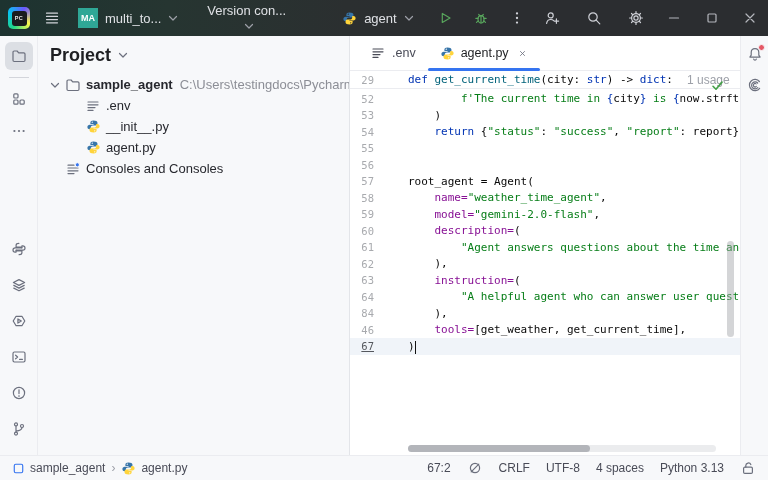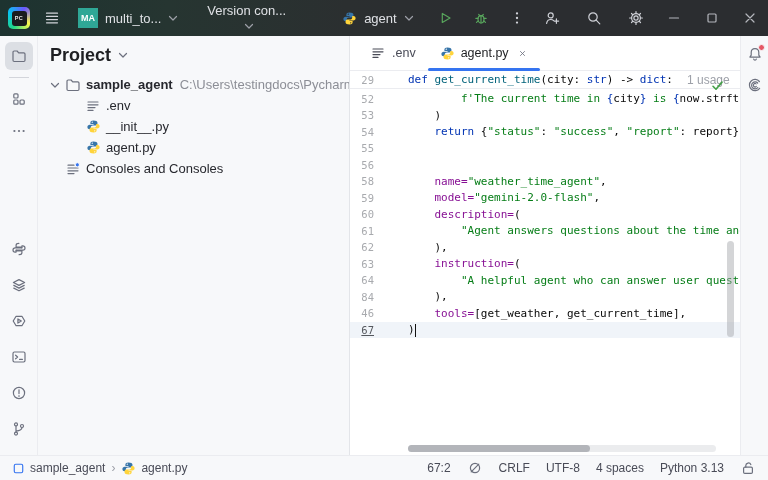--- a/index.html
+++ b/index.html
@@ -372,20 +372,21 @@
       </div>
     <div class="code-area" id="code-area">
       <div class="sticky-line" id="sticky-line"><span class="gutter-num">29</span><span class="code-text"><span class="c-kw">def </span><span class="c-fn">get_current_time</span><span class="c-pl">(city: </span><span class="c-kw">str</span><span class="c-pl">) -&gt; </span><span class="c-kw">dict</span><span class="c-pl">:</span></span><span class="usage-hint">1 usage</span></div>
       <div class="code-lines" id="code-lines">
           <div class="code-line"><span class="gutter-num">51</span><span class="code-text"><span class="c-pl">    report = (</span></span></div>
           <div class="code-line"><span class="gutter-num">52</span><span class="code-text"><span class="c-pl">        </span><span class="c-str">f'The current time in </span><span class="c-br">{</span><span class="c-pl">city</span><span class="c-br">}</span><span class="c-str"> is </span><span class="c-br">{</span><span class="c-pl">now.strftime(</span></span></div>
           <div class="code-line"><span class="gutter-num">53</span><span class="code-text"><span class="c-pl">    )</span></span></div>
           <div class="code-line"><span class="gutter-num">54</span><span class="code-text"><span class="c-pl">    </span><span class="c-kw">return </span><span class="c-pl">{</span><span class="c-str">"status"</span><span class="c-pl">: </span><span class="c-str">"success"</span><span class="c-pl">, </span><span class="c-str">"report"</span><span class="c-pl">: report}</span></span></div>
           <div class="code-line"><span class="gutter-num">55</span><span class="code-text"></span></div>
           <div class="code-line"><span class="gutter-num">56</span><span class="code-text"></span></div>
+          <div class="code-line"><span class="gutter-num">57</span><span class="code-text"><span class="c-pl">root_agent = Agent(</span></span></div>
           <div class="code-line"><span class="gutter-num">58</span><span class="code-text"><span class="c-pl">    </span><span class="c-arg">name=</span><span class="c-str">"weather_time_agent"</span><span class="c-pl">,</span></span></div>
           <div class="code-line"><span class="gutter-num">59</span><span class="code-text"><span class="c-pl">    </span><span class="c-arg">model=</span><span class="c-str">"gemini-2.0-flash"</span><span class="c-pl">,</span></span></div>
           <div class="code-line"><span class="gutter-num">60</span><span class="code-text"><span class="c-pl">    </span><span class="c-arg">description=</span><span class="c-pl">(</span></span></div>
           <div class="code-line"><span class="gutter-num">61</span><span class="code-text"><span class="c-pl">        </span><span class="c-str">"Agent answers questions about the time and weathe</span></span></div>
           <div class="code-line"><span class="gutter-num">62</span><span class="code-text"><span class="c-pl">    ),</span></span></div>
           <div class="code-line"><span class="gutter-num">63</span><span class="code-text"><span class="c-pl">    </span><span class="c-arg">instruction=</span><span class="c-pl">(</span></span></div>
           <div class="code-line"><span class="gutter-num">64</span><span class="code-text"><span class="c-pl">        </span><span class="c-str">"A helpful agent who can answer user questions abo</span></span></div>
           <div class="code-line"><span class="gutter-num">84</span><span class="code-text"><span class="c-pl">    ),</span></span></div>
           <div class="code-line"><span class="gutter-num">46</span><span class="code-text"><span class="c-pl">    </span><span class="c-arg">tools=</span><span class="c-pl">[get_weather, get_current_time],</span></span></div>
           <div class="code-line current"><span class="gutter-num" style="color: rgb(85, 88, 94); text-decoration: underline;">67</span><span class="code-text"><span class="c-pl">)</span><span class="caret"></span></span></div>

